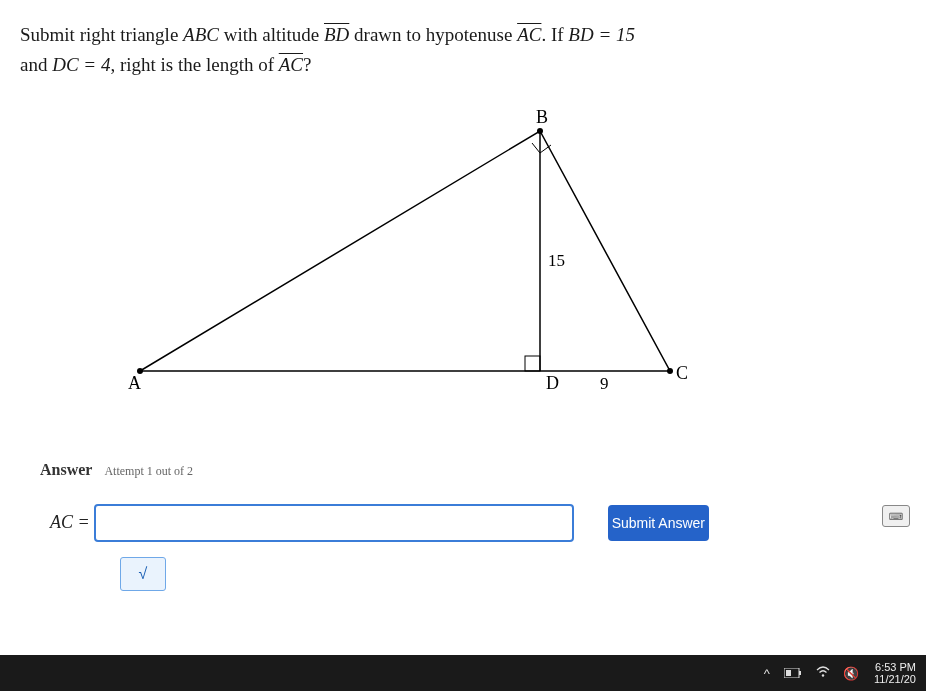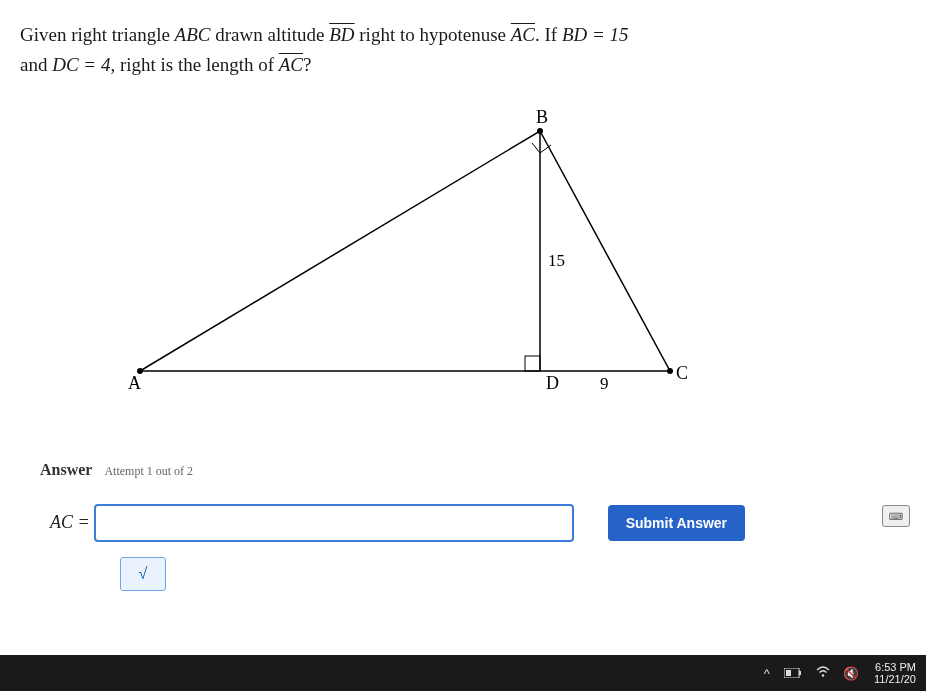--- a/index.html
+++ b/index.html
@@ -61,23 +61,23 @@
       padding: 0 10px;
       font-size: 16px;
       background: #fff;
       max-width: 480px;
     }
     .submit-btn {
       background: #2563c9;
       color: #fff;
       border: none;
       border-radius: 4px;
-      padding: 10px 18px;
+      padding: 10px 4px;
       font-size: 14px;
-      font-weight: bold;
+      font-weight: normal;
       cursor: pointer;
       margin-left: 30px;
     }
     .sqrt-btn {
       margin-top: 15px;
       margin-left: 80px;
       width: 46px;
       height: 34px;
       border: 1px solid #6fa8e8;
       background: #eaf3fd;
@@ -119,21 +119,21 @@
       gap: 14px;
     }
     .taskbar .sys-icon { font-size: 13px; color: #ddd; }
     .taskbar .clock { display: flex; flex-direction: column; align-items: flex-end; line-height: 1.1; }
   </style>
 </head>
 <body>
 
 <div class="content">
   <p class="problem-text">
-    <span>Given right triangle </span><span class="math-var">ABC</span><span> drawn altitude </span><span class="math-var overline">BD</span><span> right to hypotenuse </span><span class="math-var overline">AC</span><span>. If </span><span class="math-var">BD = 15</span><br>
+    <span>Submit right triangle </span><span class="math-var">ABC</span><span> with altitude </span><span class="math-var overline">BD</span><span> drawn to hypotenuse </span><span class="math-var overline">AC</span><span>. If </span><span class="math-var">BD = 15</span><br>
     <span>and </span><span class="math-var">DC = 4</span><span>, right is the length of </span><span class="math-var overline">AC</span><span>?</span>
   </p>
 
   <svg class="diagram" width="620" height="300" viewBox="0 0 620 300">
     <polygon points="40,270 440,30 570,270" fill="none" stroke="#000" stroke-width="1.5"></polygon>
     <line x1="440" y1="30" x2="440" y2="270" stroke="#000" stroke-width="1.5"></line>
 
     <path d="M 432 42 L 440 52 L 451 44" fill="none" stroke="#000" stroke-width="1"></path>
 
     <rect x="425" y="255" width="15" height="15" fill="none" stroke="#000" stroke-width="1"></rect>

